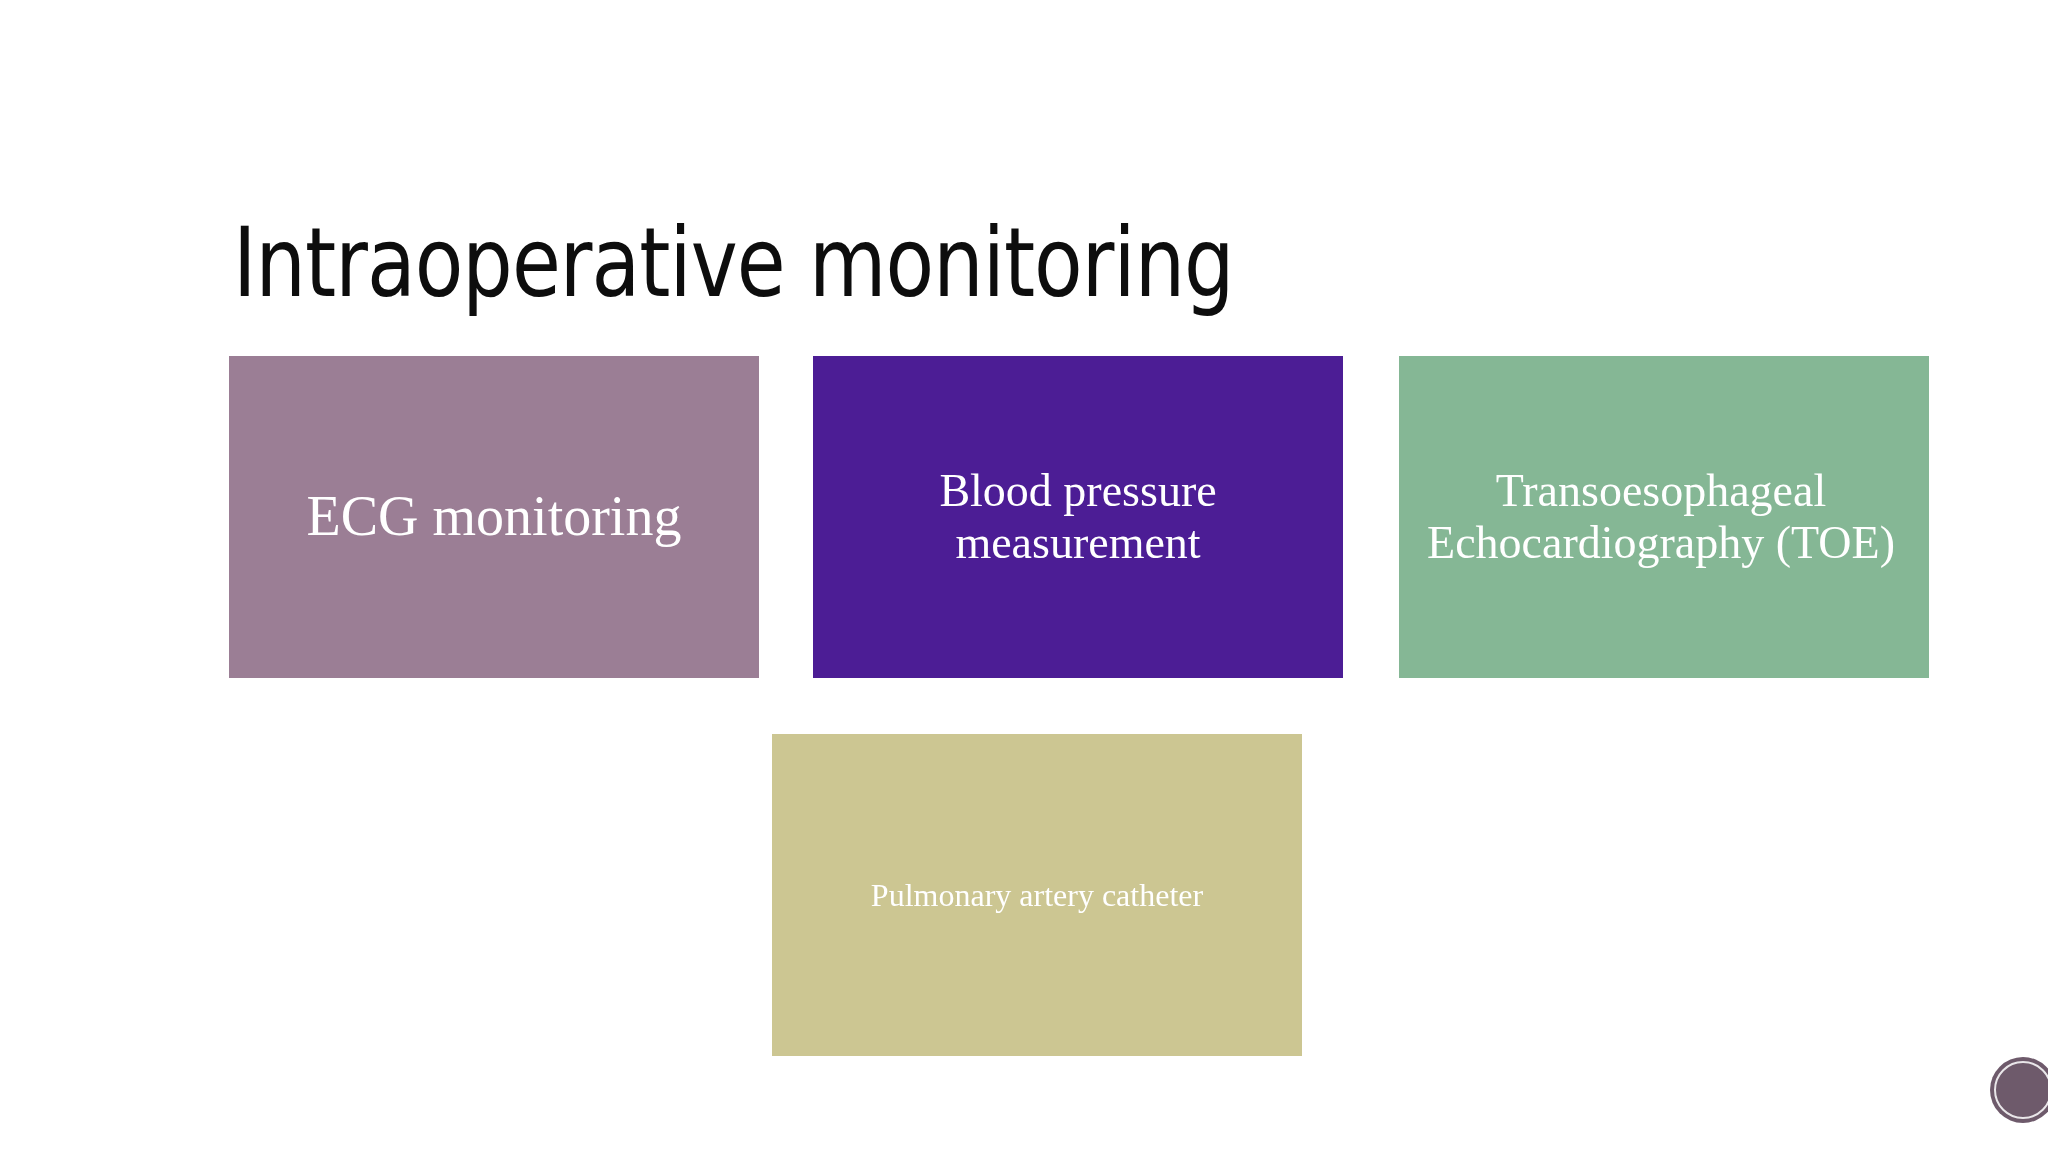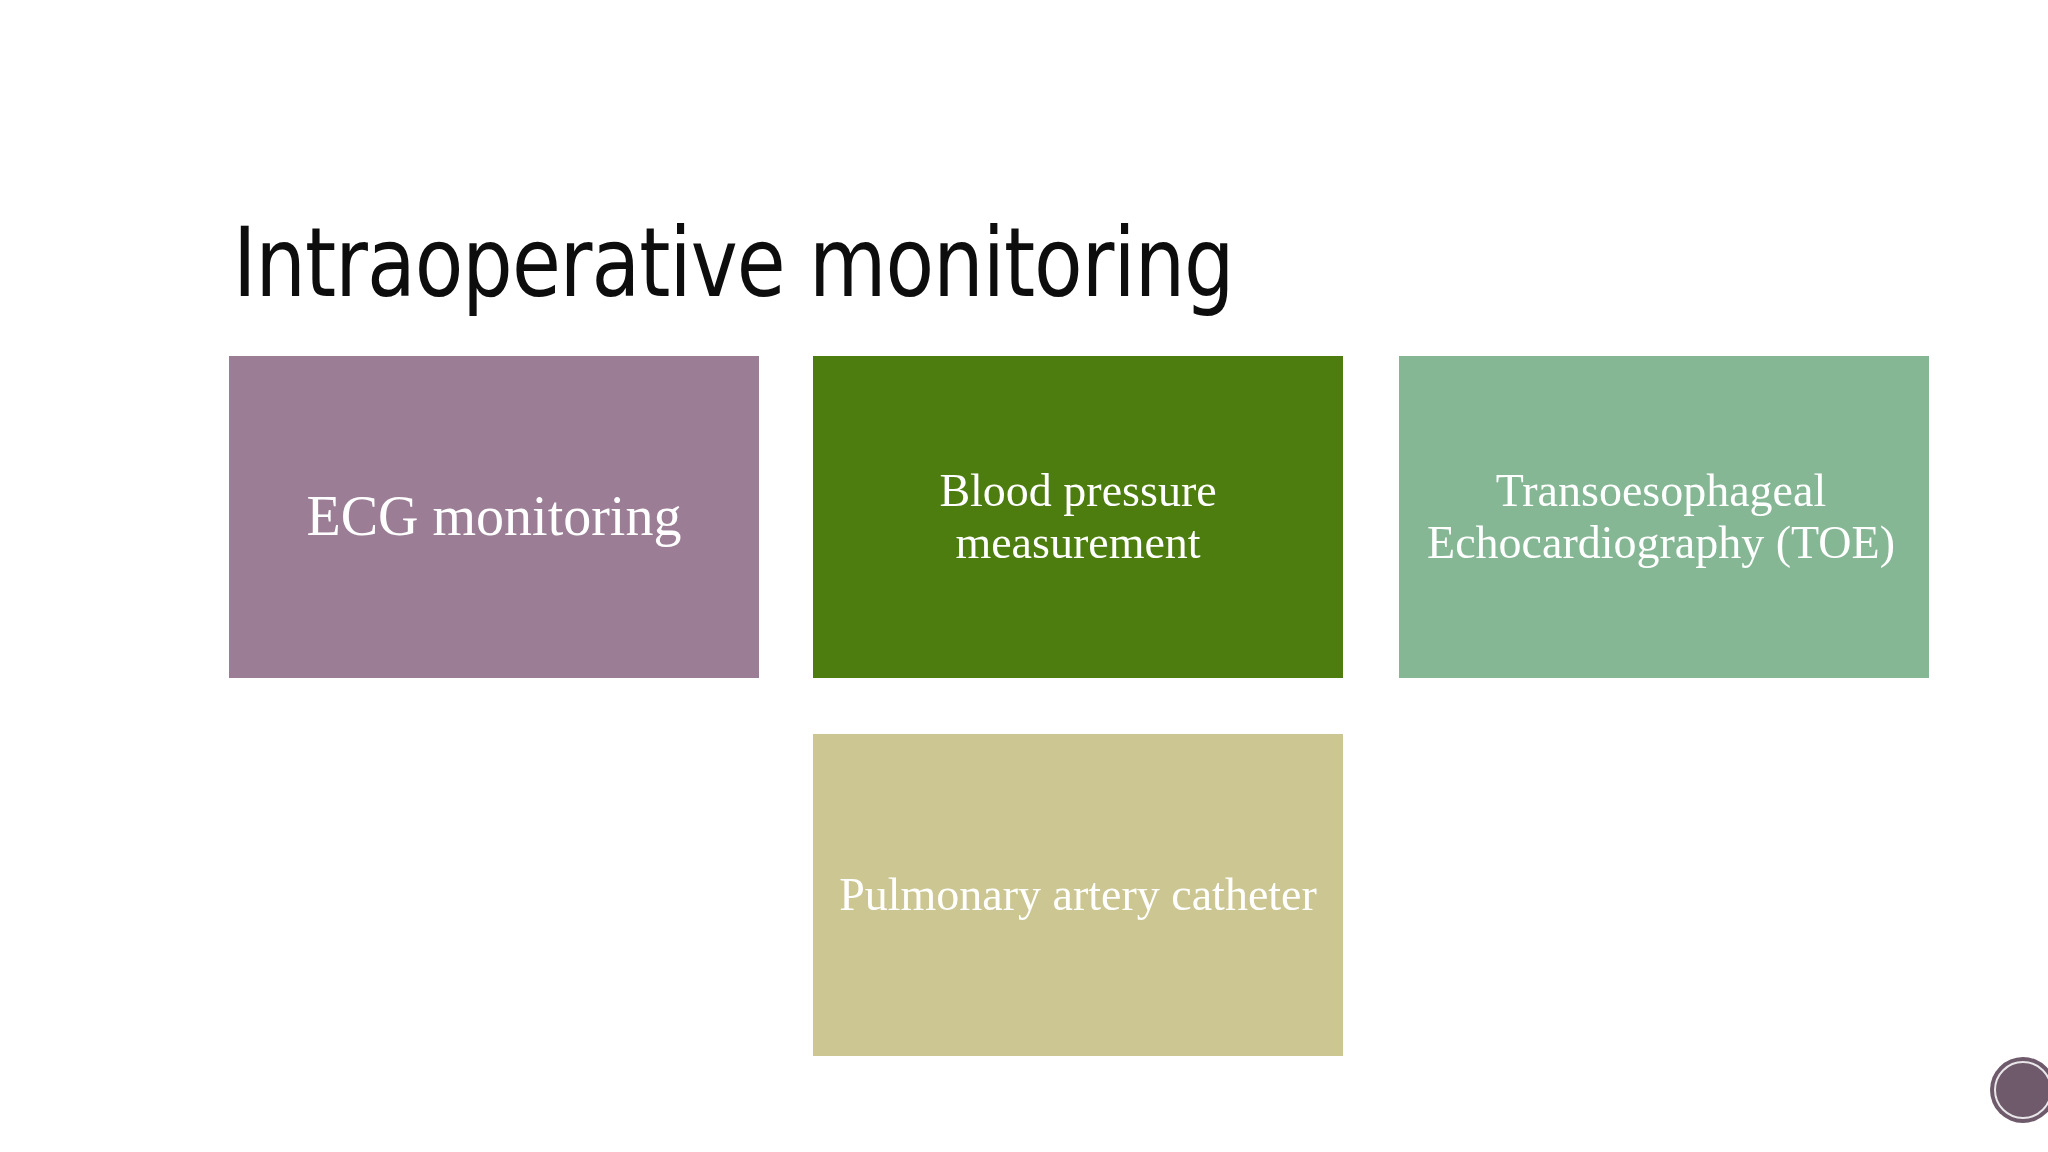--- a/index.html
+++ b/index.html
@@ -82,26 +82,26 @@
   #chip-toe {
     left: 1362px;
     top: 356px;
     width: 530px;
     height: 322px;
     background: #85B795;
     font-size: 46px;
   }
 
   #chip-pac {
-    left: 776px;
+    left: 735px;
     top: 734px;
     width: 530px;
     height: 322px;
     background: #CCC692;
-    font-size: 46px;
+    font-size: 32px;
   }
 
   .chip-label {
     display: block;
     width: 100%;
   }
 
   
   #corner-logo {
     position: absolute;
@@ -142,21 +142,21 @@
 <body>
 
 <div id="slide" style="background: rgb(255, 255, 255);">
 
   <h1 id="slide-title">Intraoperative monitoring</h1>
 
   <div class="chip" id="chip-ecg" style="background: rgb(155, 126, 149); color: rgb(255, 255, 255);">
     <span class="chip-label">ECG monitoring</span>
   </div>
 
-  <div class="chip" id="chip-bp" style="background: #4d7c0f; color: rgb(255, 255, 255);">
+  <div class="chip" id="chip-bp" style="background: #4c1d95; color: rgb(255, 255, 255);">
     <span class="chip-label">Blood pressure measurement</span>
   </div>
 
   <div class="chip" id="chip-toe" style="background: rgb(133, 183, 149); color: rgb(255, 255, 255); padding-left: 8px;">
     <span class="chip-label">Transoesophageal Echocardiography (TOE)</span>
   </div>
 
   <div class="chip" id="chip-pac" style="background: rgb(204, 198, 146); color: rgb(255, 255, 255);">
     <span class="chip-label">Pulmonary artery catheter</span>
   </div>

